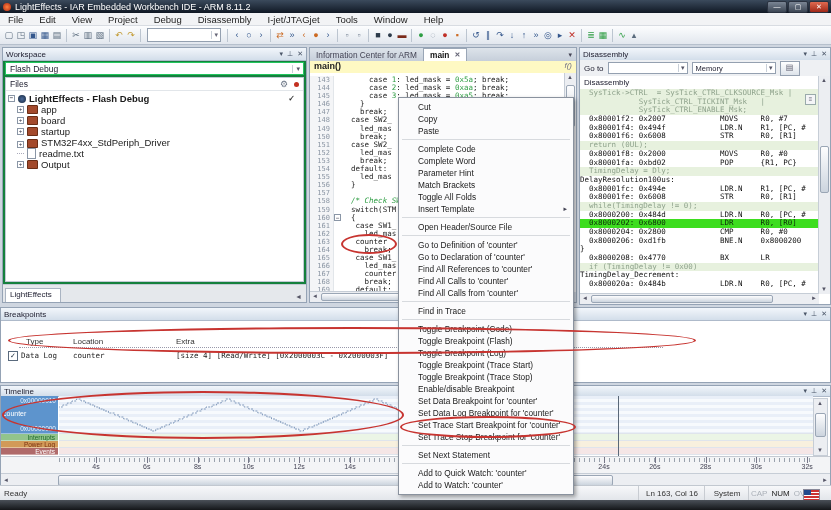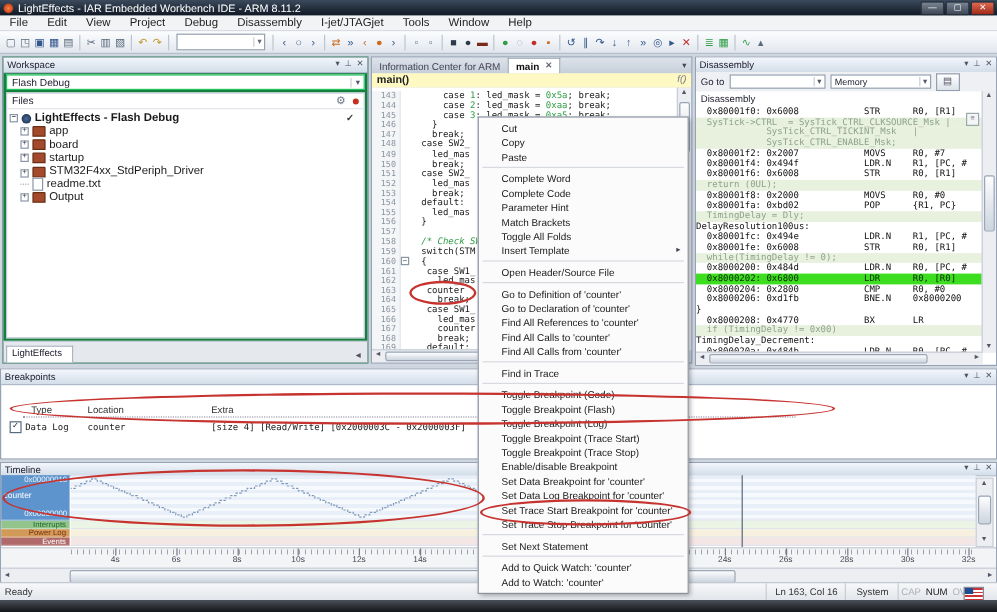--- a/index.html
+++ b/index.html
@@ -350,21 +350,20 @@
       </span>
       <span class="da-combo" style="width:84px;">
         <span>Memory</span>
         <span class="arr">▾</span>
       </span>
       <span class="da-btn">▤</span>
     </div>
     <div class="dawrap">
       <div class="da-title">Disassembly</div>
       <div id="dalines">
-          <div class="dline">  0x80001f0: 0x6008            STR      R0, [R1]</div>
           <div class="dline d-src">  SysTick-&gt;CTRL  = SysTick_CTRL_CLKSOURCE_Msk |</div>
           <div class="dline d-src">             SysTick_CTRL_TICKINT_Msk   |</div>
           <div class="dline d-src">             SysTick_CTRL_ENABLE_Msk;</div>
           <div class="dline">  0x80001f2: 0x2007            MOVS     R0, #7</div>
           <div class="dline">  0x80001f4: 0x494f            LDR.N    R1, [PC, #</div>
           <div class="dline">  0x80001f6: 0x6008            STR      R0, [R1]</div>
           <div class="dline d-src">  return (0UL);</div>
           <div class="dline">  0x80001f8: 0x2000            MOVS     R0, #0</div>
           <div class="dline">  0x80001fa: 0xbd02            POP      {R1, PC}</div>
           <div class="dline d-src">  TimingDelay = Dly;</div>
@@ -497,22 +496,22 @@
         <span class="canton"></span>
       </span>
   </div>
   <div class="bottomstrip"></div>
 
   <div class="ctxmenu" id="ctxmenu">
       <div class="mi">Cut</div>
       <div class="mi">Copy</div>
       <div class="mi">Paste</div>
       <div class="msep"></div>
+      <div class="mi">Complete Code</div>
       <div class="mi">Complete Word</div>
-      <div class="mi">Complete Code</div>
       <div class="mi">Parameter Hint</div>
       <div class="mi">Match Brackets</div>
       <div class="mi">Toggle All Folds</div>
       <div class="mi">Insert Template<span class="sub">▸</span></div>
       <div class="msep"></div>
       <div class="mi">Open Header/Source File</div>
       <div class="msep"></div>
       <div class="mi">Go to Definition of 'counter'</div>
       <div class="mi">Go to Declaration of 'counter'</div>
       <div class="mi">Find All References to 'counter'</div>

